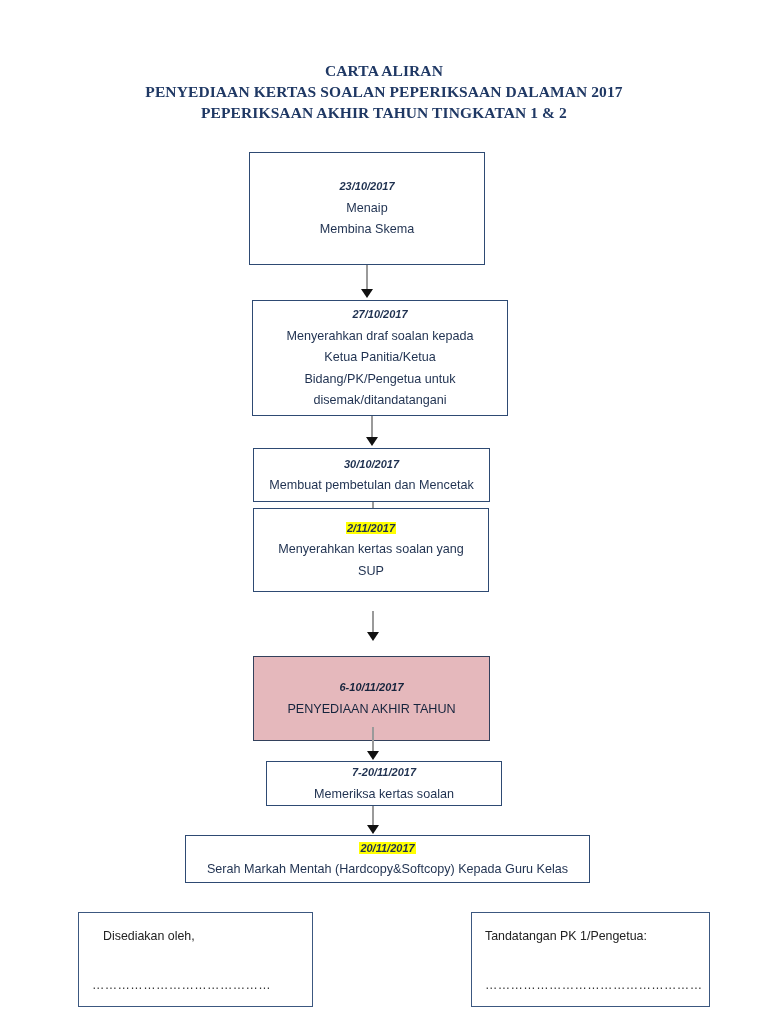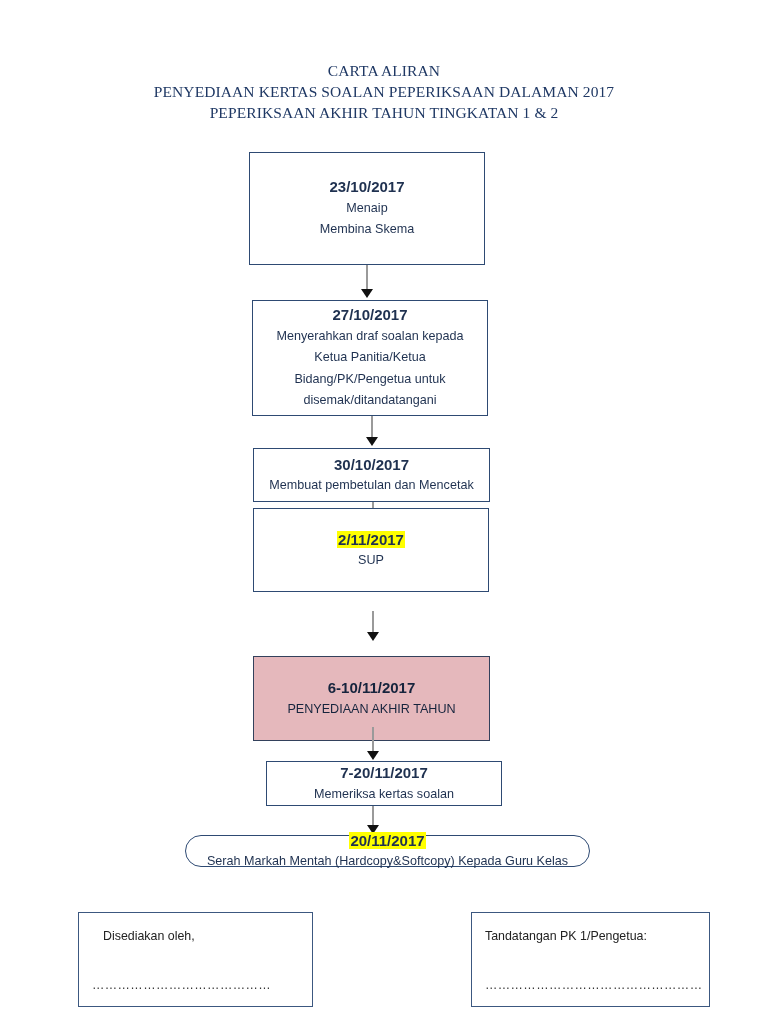--- a/index.html
+++ b/index.html
@@ -17,21 +17,21 @@
   }
 
   
   .title-block {
     position: absolute;
     top: 60px;
     left: 0;
     width: 768px;
     text-align: center;
     font-family: "Liberation Serif", serif;
-    font-weight: normal;
+    font-weight: bold;
     font-size: 15.5px;
     line-height: 21px;
     color: #1f3864;
     letter-spacing: 0.1px;
   }
   .title-line { display: block; white-space: nowrap; }
 
   
   .flow-box {
     position: absolute;
@@ -42,21 +42,22 @@
     flex-direction: column;
     align-items: center;
     justify-content: center;
     text-align: center;
     color: #1f3150;
     font-size: 12.6px;
     line-height: 21.5px;
   }
   .flow-box .date {
     font-weight: bold;
-    font-size: 15px;
+    font-size: 11px;
+    font-style: italic;
   }
   .flow-box .line { display: block; }
   .flow-box.pink {
     background: #e5b8bc;
     border-color: #33415c;
   }
   .flow-box.pink .date { color: #16243d; }
   .flow-box.pink .line { color: #16243d; }
 
   .hl {
@@ -127,21 +128,21 @@
   <span class="date">23/10/2017</span>
   <span class="line">Menaip</span>
   <span class="line">Membina Skema</span>
 </div>
 
 <div class="arrow" style="left:360px; top:265px; height:33px;">
   <div class="stem"></div>
   <div class="head"></div>
 </div>
 
-<div class="flow-box" style="left:252px; top:300px; width:236px; height:116px;">
+<div class="flow-box" style="left:252px; top:300px; width:256px; height:116px;">
   <span class="date">27/10/2017</span>
   <span class="line">Menyerahkan draf soalan kepada</span>
   <span class="line">Ketua Panitia/Ketua</span>
   <span class="line">Bidang/PK/Pengetua untuk</span>
   <span class="line">disemak/ditandatangani</span>
 </div>
 
 <div class="arrow" style="left:365px; top:416px; height:30px;">
   <div class="stem"></div>
   <div class="head"></div>
@@ -152,20 +153,21 @@
   <span class="line">Membuat pembetulan dan Mencetak</span>
 </div>
 
 <div class="arrow" style="left:366px; top:502px; height:24px;">
   <div class="stem"></div>
   <div class="head"></div>
 </div>
 
 <div class="flow-box" style="left:253px; top:508px; width:236px; height:84px;">
   <span class="date"><span class="hl">2/11/2017</span></span>
+  <span class="line">Menyerahkan kertas soalan yang</span>
   <span class="line">SUP</span>
 </div>
 
 <div class="arrow" style="left:366px; top:611px; height:30px;">
   <div class="stem"></div>
   <div class="head"></div>
 </div>
 
 <div class="flow-box pink" style="left:253px; top:656px; width:237px; height:85px;">
   <span class="date">6-10/11/2017</span>
@@ -180,21 +182,21 @@
 <div class="flow-box" style="left:266px; top:761px; width:236px; height:45px;text-align:center;">
   <span class="date">7-20/11/2017</span>
   <span class="line">Memeriksa kertas soalan</span>
 </div>
 
 <div class="arrow" style="left:366px; top:806px; height:28px;">
   <div class="stem"></div>
   <div class="head"></div>
 </div>
 
-<div class="flow-box" style="left:185px; top:835px; width:405px; height:32px;border-radius:17px;">
+<div class="flow-box" style="left:185px; top:835px; width:405px; height:48px;">
   <span class="date"><span class="hl">20/11/2017</span></span>
   <span class="line">Serah Markah Mentah (Hardcopy&amp;Softcopy) Kepada Guru Kelas</span>
 </div>
 
 <div class="sig-box" style="left:78px; top:912px; width:235px; height:95px;padding-left:24px;">
   <span class="sig-label">Disediakan oleh,</span>
   <span class="sig-dots">……………………………………</span>
 </div>
 
 <div class="sig-box" style="left:471px; top:912px; width:239px; height:95px;">

